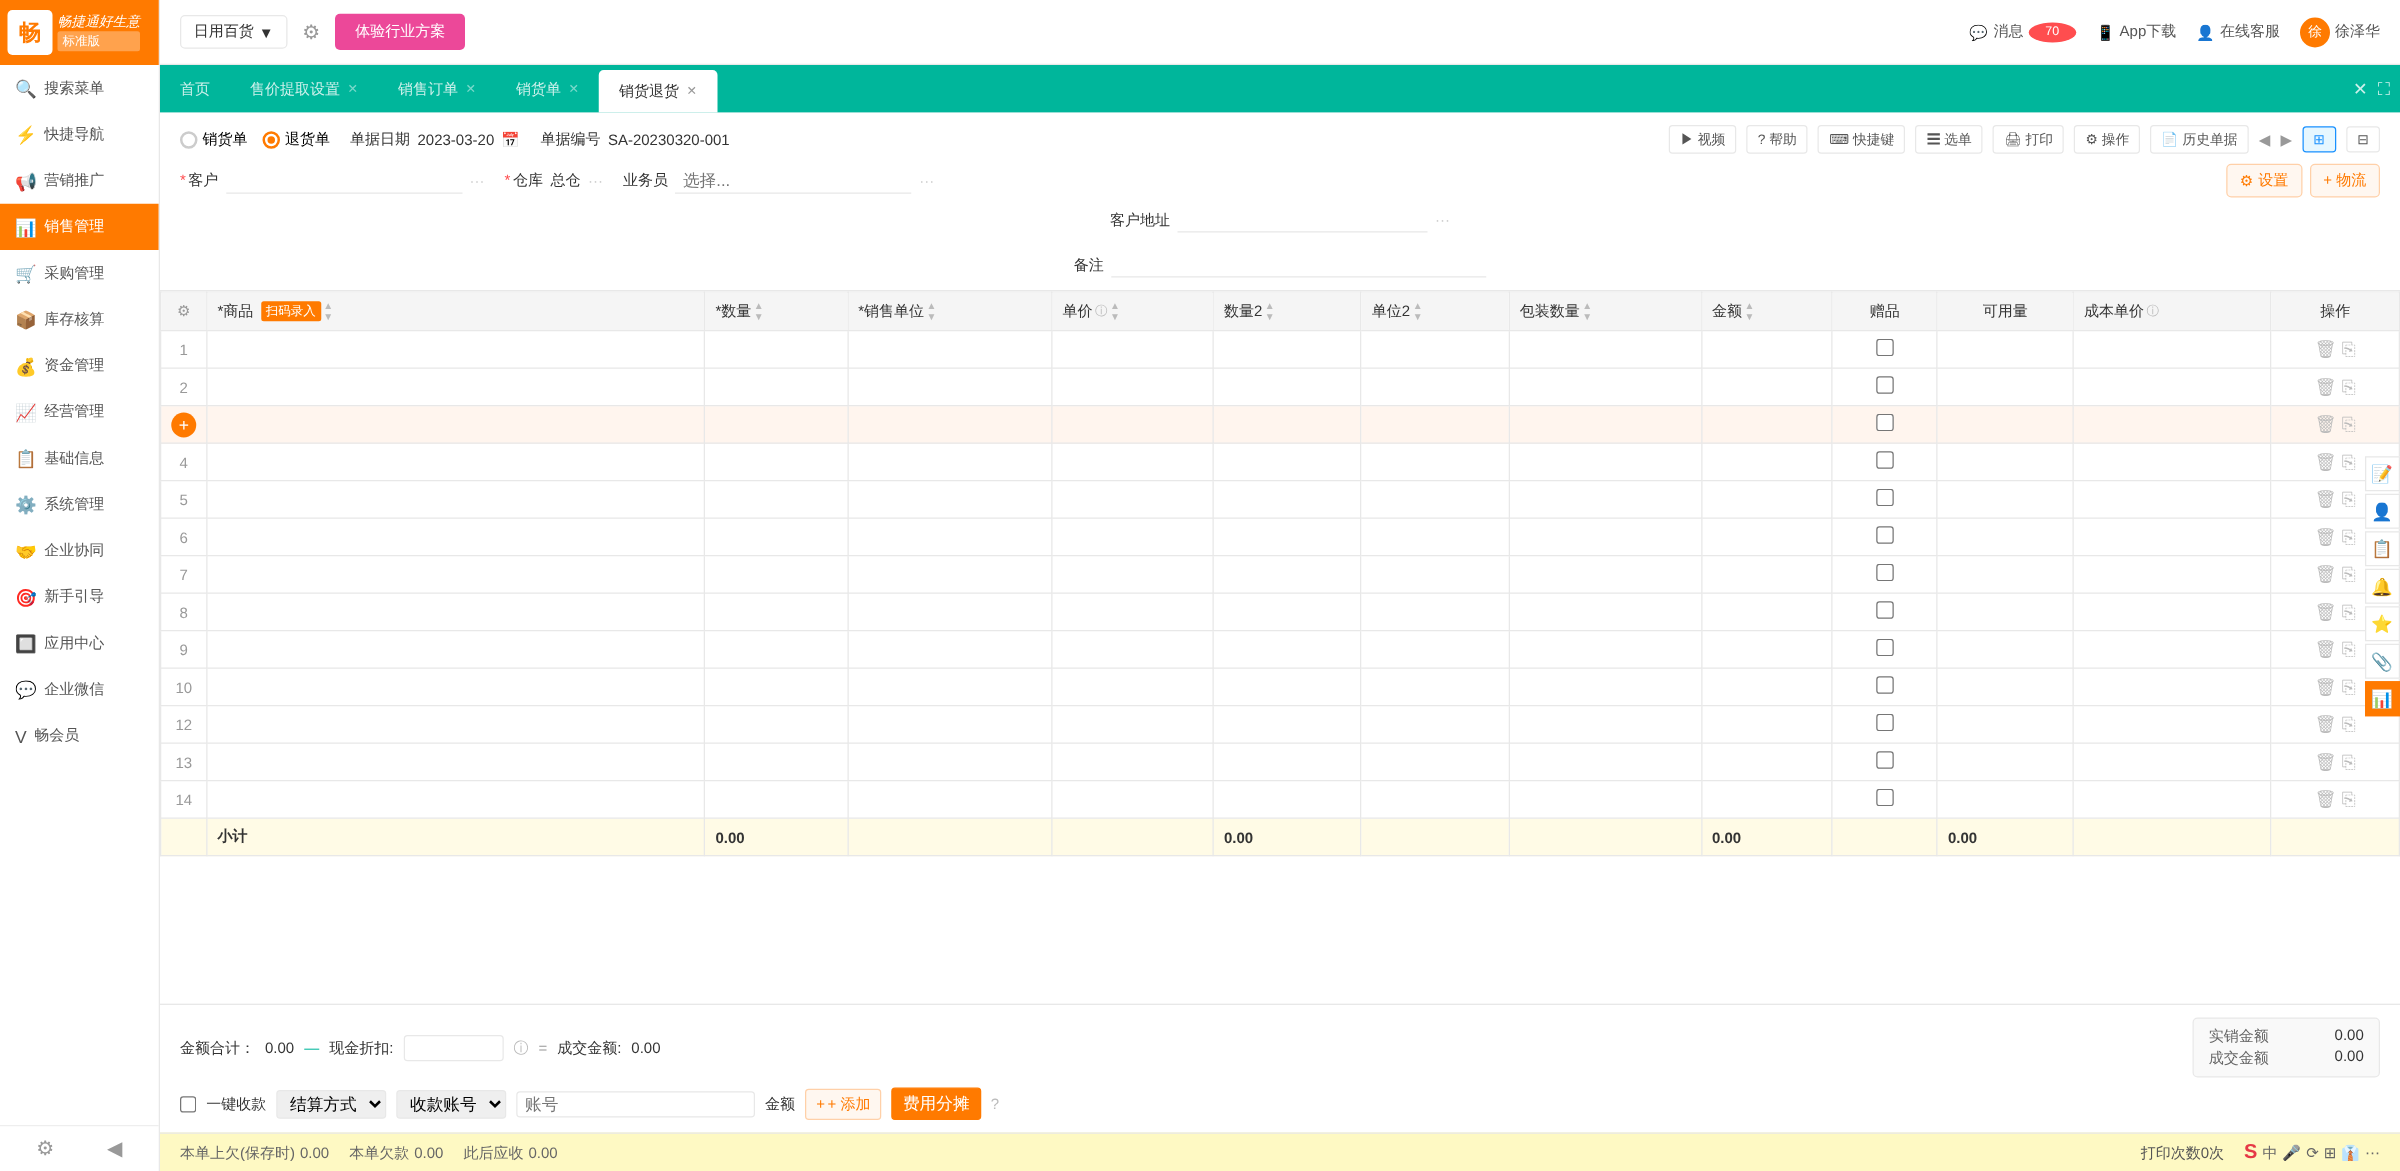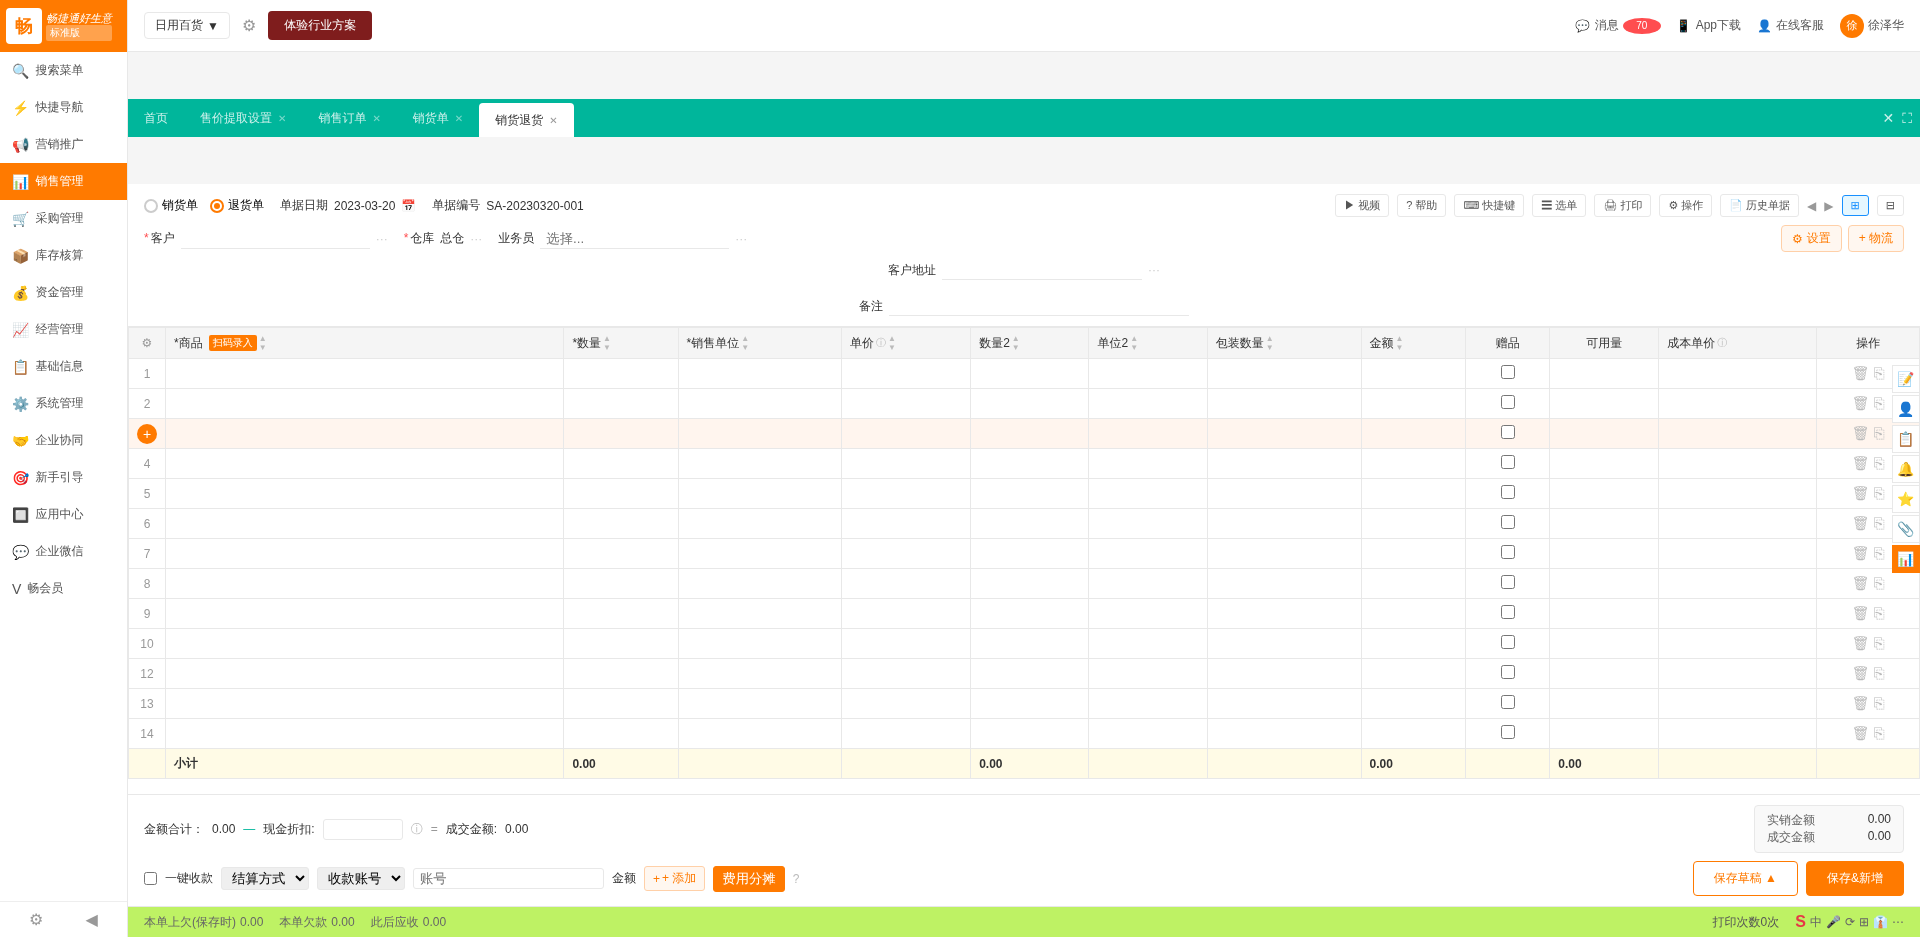--- a/index.html
+++ b/index.html
@@ -15,27 +15,27 @@
     .sidebar-logo .logo-text { font-size: 11px; color: #fff; line-height: 1.3; font-style: italic; }
     .sidebar-logo .logo-tag { font-size: 10px; background: rgba(255,255,255,0.3); padding: 1px 4px; border-radius: 2px; }
     .sidebar-nav { flex: 1; overflow-y: auto; }
     .nav-item { display: flex; align-items: center; gap: 6px; padding: 10px 12px; cursor: pointer; color: #555; font-size: 12px; }
     .nav-item.active { background: #ff7a00; color: #fff; }
     .nav-item .nav-icon { font-size: 14px; }
     .sidebar-bottom { display: flex; align-items: center; justify-content: space-around; padding: 8px; border-top: 1px solid #eee; }
     .sidebar-bottom-btn { cursor: pointer; color: #999; font-size: 16px; }
 
     
-    .main { flex: 1; display: flex; flex-direction: column; overflow: hidden; gap: 47px; }
+    .main { flex: 1; display: flex; flex-direction: column; overflow: hidden; }
 
     
     .topbar { height: 52px; background: #fff; display: flex; align-items: center; justify-content: space-between; padding: 0 16px; border-bottom: 1px solid #e8e8e8; }
     .topbar-left { display: flex; align-items: center; gap: 12px; }
     .topbar-select { display: flex; align-items: center; gap: 4px; padding: 4px 10px; border: 1px solid #e8e8e8; border-radius: 4px; color: #333; cursor: pointer; }
-    .topbar-btn-trial { background: #7f1d1d; color: #fff; padding: 6px 16px; border-radius: 4px; cursor: pointer; border: none; font-size: 12px; }
+    .topbar-btn-trial { background: #ec4899; color: #fff; padding: 6px 16px; border-radius: 4px; cursor: pointer; border: none; font-size: 12px; }
     .topbar-right { display: flex; align-items: center; gap: 16px; color: #555; font-size: 12px; }
     .topbar-right .badge { background: #ff4d4f; color: #fff; border-radius: 50%; width: 38px; height: 16px; font-size: 10px; display: flex; align-items: center; justify-content: center; }
     .topbar-icon-item { display: flex; align-items: center; gap: 4px; cursor: pointer; }
 
     
     .tabbar { background: #00b69b; display: flex; align-items: center; padding: 0 0; height: 38px; }
     .tab-item { padding: 0 16px; height: 54px; display: flex; align-items: center; gap: 6px; cursor: pointer; color: rgba(255,255,255,0.8); font-size: 12px; }
     .tab-item.active { background: #fff; color: #333; border-radius: 4px 4px 0 0; margin-top: 4px; height: 34px; }
     .tab-item .tab-close { font-size: 10px; cursor: pointer; opacity: 0.6; }
     .tab-item.active .tab-close { opacity: 1; color: #999; }
@@ -86,21 +86,21 @@
     .bottom-row1 { display: flex; align-items: center; gap: 8px; font-size: 12px; color: #333; padding: 4px 0; }
     .bottom-dash { color: #00b69b; }
     .bottom-eq { color: #999; }
     .bottom-row2 { display: flex; align-items: center; gap: 8px; font-size: 12px; color: #333; padding: 4px 0; }
     .bottom-input { border: 1px solid #e8e8e8; padding: 2px 6px; border-radius: 3px; min-width: 60px; outline: none; }
     .add-fee-btn { background: #fff7f0; border: 1px solid #ffd0a8; color: #ff7a00; padding: 3px 8px; border-radius: 3px; cursor: pointer; display: flex; align-items: center; gap: 2px; }
     .fee-btn { background: #fff; border: 1px solid #e8e8e8; padding: 3px 8px; border-radius: 3px; cursor: pointer; }
     .fee-btn.active { background: #ff7a00; color: #fff; border-color: #ff7a00; }
 
     
-    .footer { background: #bef264; border-top: 1px solid #e8e8e8; padding: 6px 16px; display: flex; align-items: center; font-size: 12px; }
+    .footer { background: #fef9c3; border-top: 1px solid #e8e8e8; padding: 6px 16px; display: flex; align-items: center; font-size: 12px; }
     .footer-info { display: flex; gap: 16px; color: #666; flex: 1; }
     .footer-info span { display: flex; align-items: center; gap: 4px; }
     .footer-print { color: #555; margin-right: 16px; }
     .footer-icons { display: flex; gap: 4px; align-items: center; }
     .save-info { background: #f9f9f9; border: 1px solid #e8e8e8; border-radius: 4px; padding: 6px 12px; font-size: 12px; }
     .save-info-row { display: flex; justify-content: space-between; gap: 16px; color: #666; }
     .save-info-value { color: #333; }
     .btn-save-draft { background: #fff; border: 1px solid #ff7a00; color: #ff7a00; padding: 8px 20px; border-radius: 4px; cursor: pointer; font-size: 12px; }
     .btn-save-new { background: #ff7a00; border: 1px solid #ff7a00; color: #fff; padding: 8px 20px; border-radius: 4px; cursor: pointer; font-size: 12px; }
 
@@ -757,29 +757,20 @@
           <input class="bottom-input" placeholder="账号" style="">
           <span>金额</span>
           <div class="add-fee-btn">
             <span>+</span>
             <span>+ 添加</span>
           </div>
           <button class="fee-btn active">
             <span>费用分摊</span>
           </button>
           <span style="color:#bbb;">?</span>
-          <div style="margin-left:auto;display:flex;gap:8px;">
-            <button class="btn-save-draft">
-              <span>保存草稿</span>
-              <span>▲</span>
-            </button>
-            <button class="btn-save-new">
-              <span>保存&amp;新增</span>
-            </button>
-          </div>
         </div>
       </div>
 
       <div class="footer">
         <div class="footer-info">
           <span>
             <span>本单上欠(保存时)</span>
             <span>0.00</span>
           </span>
           <span>

